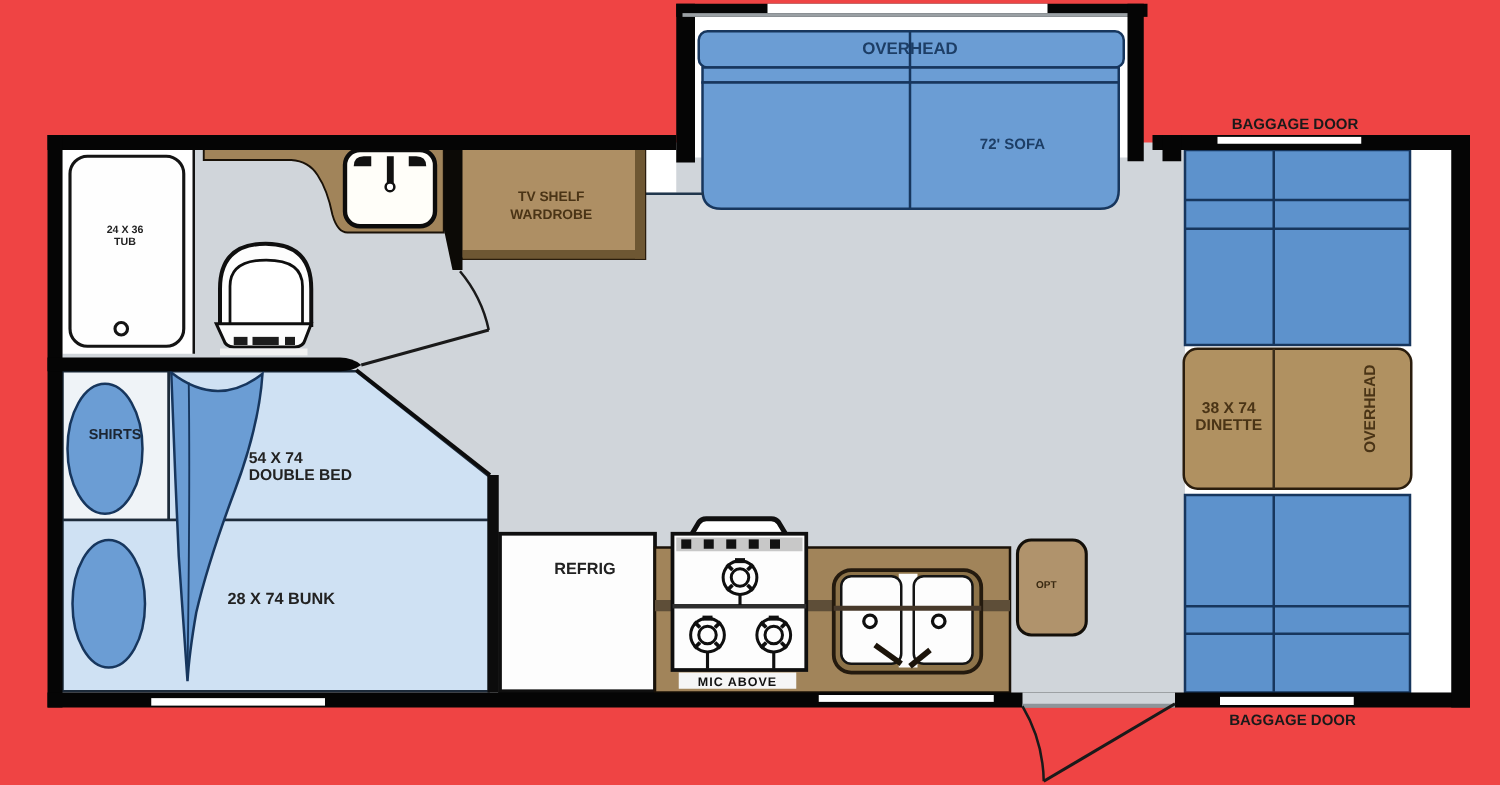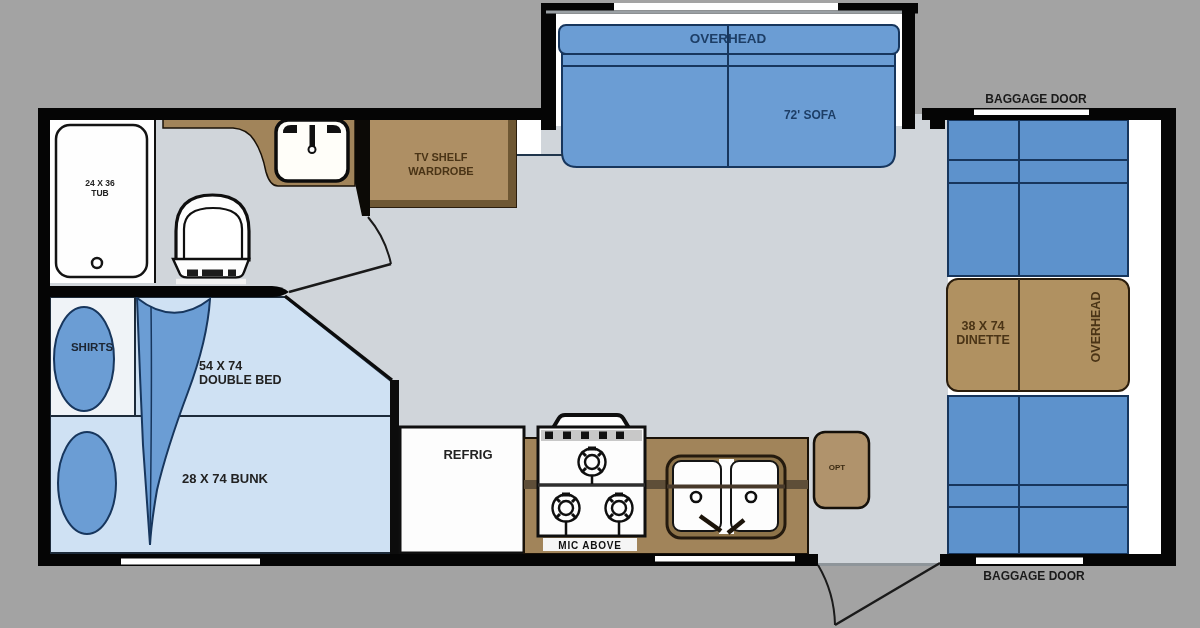--- a/index.html
+++ b/index.html
@@ -1,16 +1,16 @@
 <!DOCTYPE html>
 <html><head>
 <meta charset="utf-8">
 <style>
   html,body{margin:0;padding:0;background:#fff;}
-  .wrap{width:1200px;height:628px;position:relative;overflow:hidden;background:#a3a3a3;}
+  .wrap{width:1200px;height:628px;position:relative;overflow:hidden;background:#ef4444;}
   svg{display:block;}
   text{font-family:"Liberation Sans",sans-serif;font-weight:bold;}
 </style>
 </head>
 <body>
 <div class="wrap">
 <svg width="1200" height="628" viewBox="0 0 1200 628">
 
 <rect x="44" y="114" width="1124" height="446" fill="#d0d5da"></rect>
 

